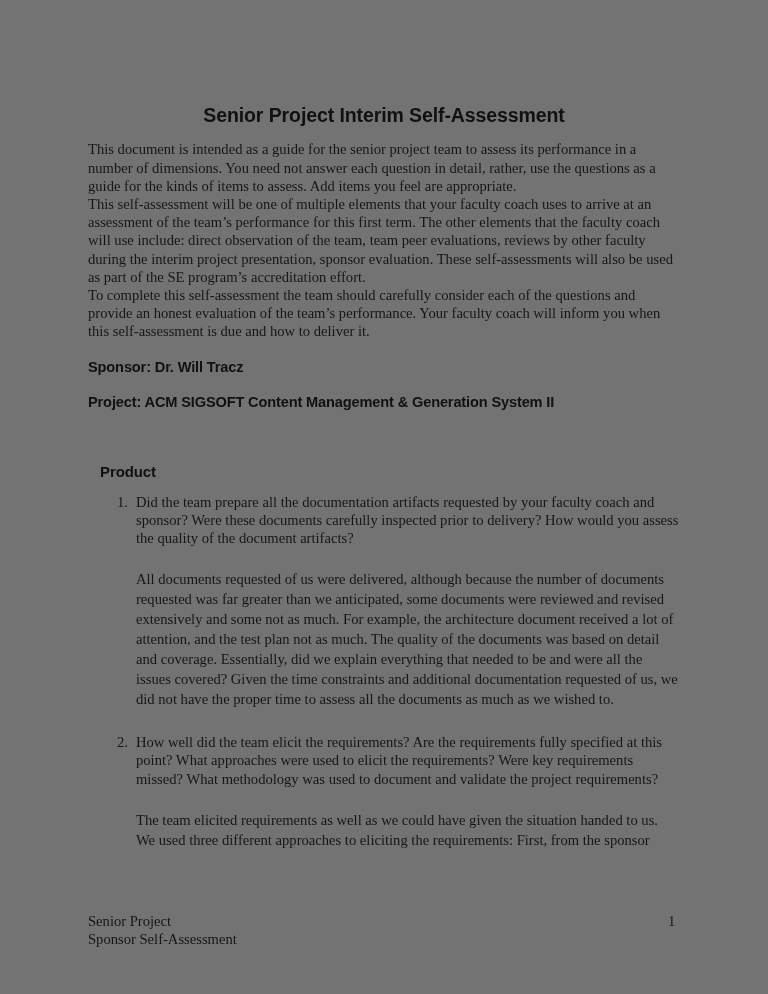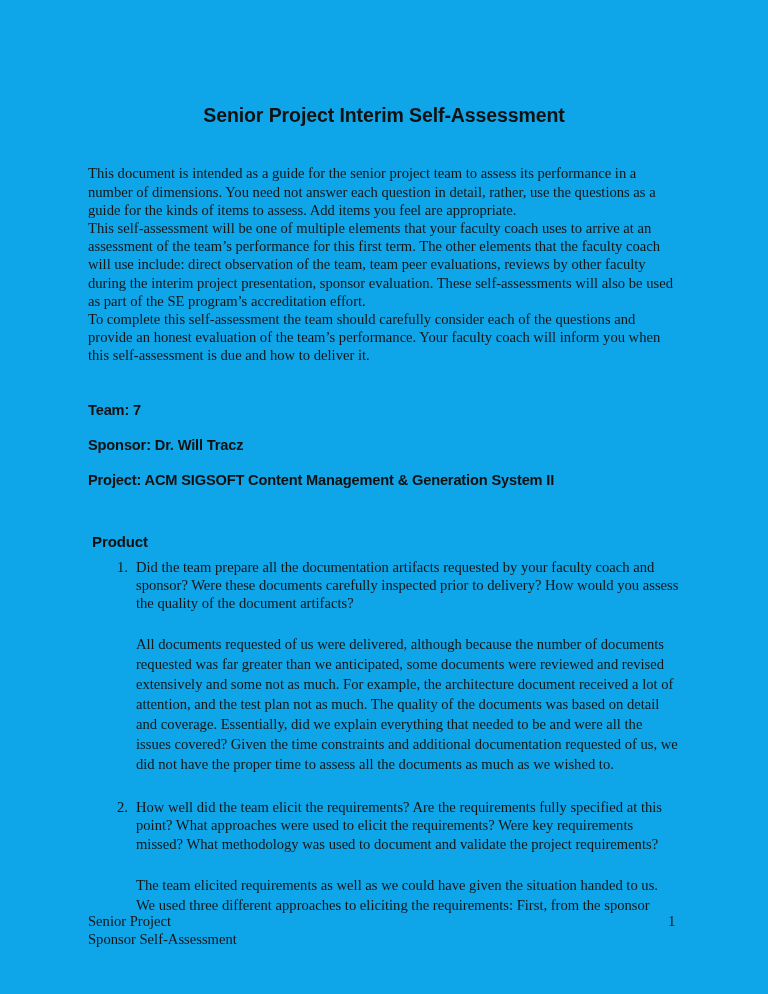--- a/index.html
+++ b/index.html
@@ -12,21 +12,21 @@
     width: 768px;
     height: 994px;
     position: relative;
     font-family: "Liberation Serif", serif;
     color: #000000;
     overflow: hidden;
   }
   .page {
     position: absolute;
     inset: 0;
-    background: #0ea5e9;
+    background: #737373;
   }
   .content {
     position: absolute;
     left: 88px;
     top: 0;
     width: 592px;
   }
   
   .doc-title {
     font-family: "Liberation Sans", sans-serif;
@@ -44,41 +44,41 @@
     font-family: "Liberation Serif", serif;
     font-size: 14.6px;
     line-height: 18.2px;
     text-align: left;
     margin: 0;
     color: #161616;
   }
   .para-block {
   }
   .first-para {
-    margin-top: 38px;
+    margin-top: 14px;
   }
   
   .meta-line {
     font-family: "Liberation Sans", sans-serif;
     font-weight: bold;
     font-size: 14.6px;
     line-height: 18px;
     margin: 0;
     color: #111111;
     letter-spacing: -0.15px;
   }
   .meta-first { margin-top: 36px; }
   .meta-next  { margin-top: 17px; }
   
   .section-heading {
     font-family: "Liberation Sans", sans-serif;
     font-weight: bold;
     font-size: 15px;
     line-height: 18px;
-    margin: 4px;
+    margin: 12px;
     padding-top: 40px;
     color: #111111;
     letter-spacing: -0.1px;
   }
   
   .qlist {
     margin: 0;
     padding: 0;
     list-style: none;
   }
@@ -147,21 +147,20 @@
   <div class="content">
 
     <h1 class="doc-title">Senior Project Interim Self-Assessment</h1>
 
     <p class="body-para first-para">This document is intended as a guide for the senior project team to assess its performance in a number of dimensions.  You need not answer each question in detail, rather, use the questions as a guide for the kinds of items to assess.  Add items you feel are appropriate.</p>
 
     <p class="body-para para-block">This self-assessment will be one of multiple elements that your faculty coach uses to arrive at an assessment of the team’s performance for this first term.  The other elements that the faculty coach will use include: direct observation of the team, team peer evaluations, reviews by other faculty during the interim project presentation, sponsor evaluation.  These self-assessments will also be used as part of the SE program’s accreditation effort.</p>
 
     <p class="body-para para-block">To complete this self-assessment the team should carefully consider each of the questions and provide an honest evaluation of the team’s performance.  Your faculty coach will inform you when this self-assessment is due and how to deliver it.</p>
 
-    <p class="meta-line meta-first">Team: 7</p>
 
     <p class="meta-line meta-next">Sponsor: Dr. Will Tracz</p>
 
     <p class="meta-line meta-next">Project: ACM SIGSOFT Content Management &amp; Generation System II</p>
 
     <h2 class="section-heading">Product</h2>
 
     <ol class="qlist">
 
       <li class="qitem">

